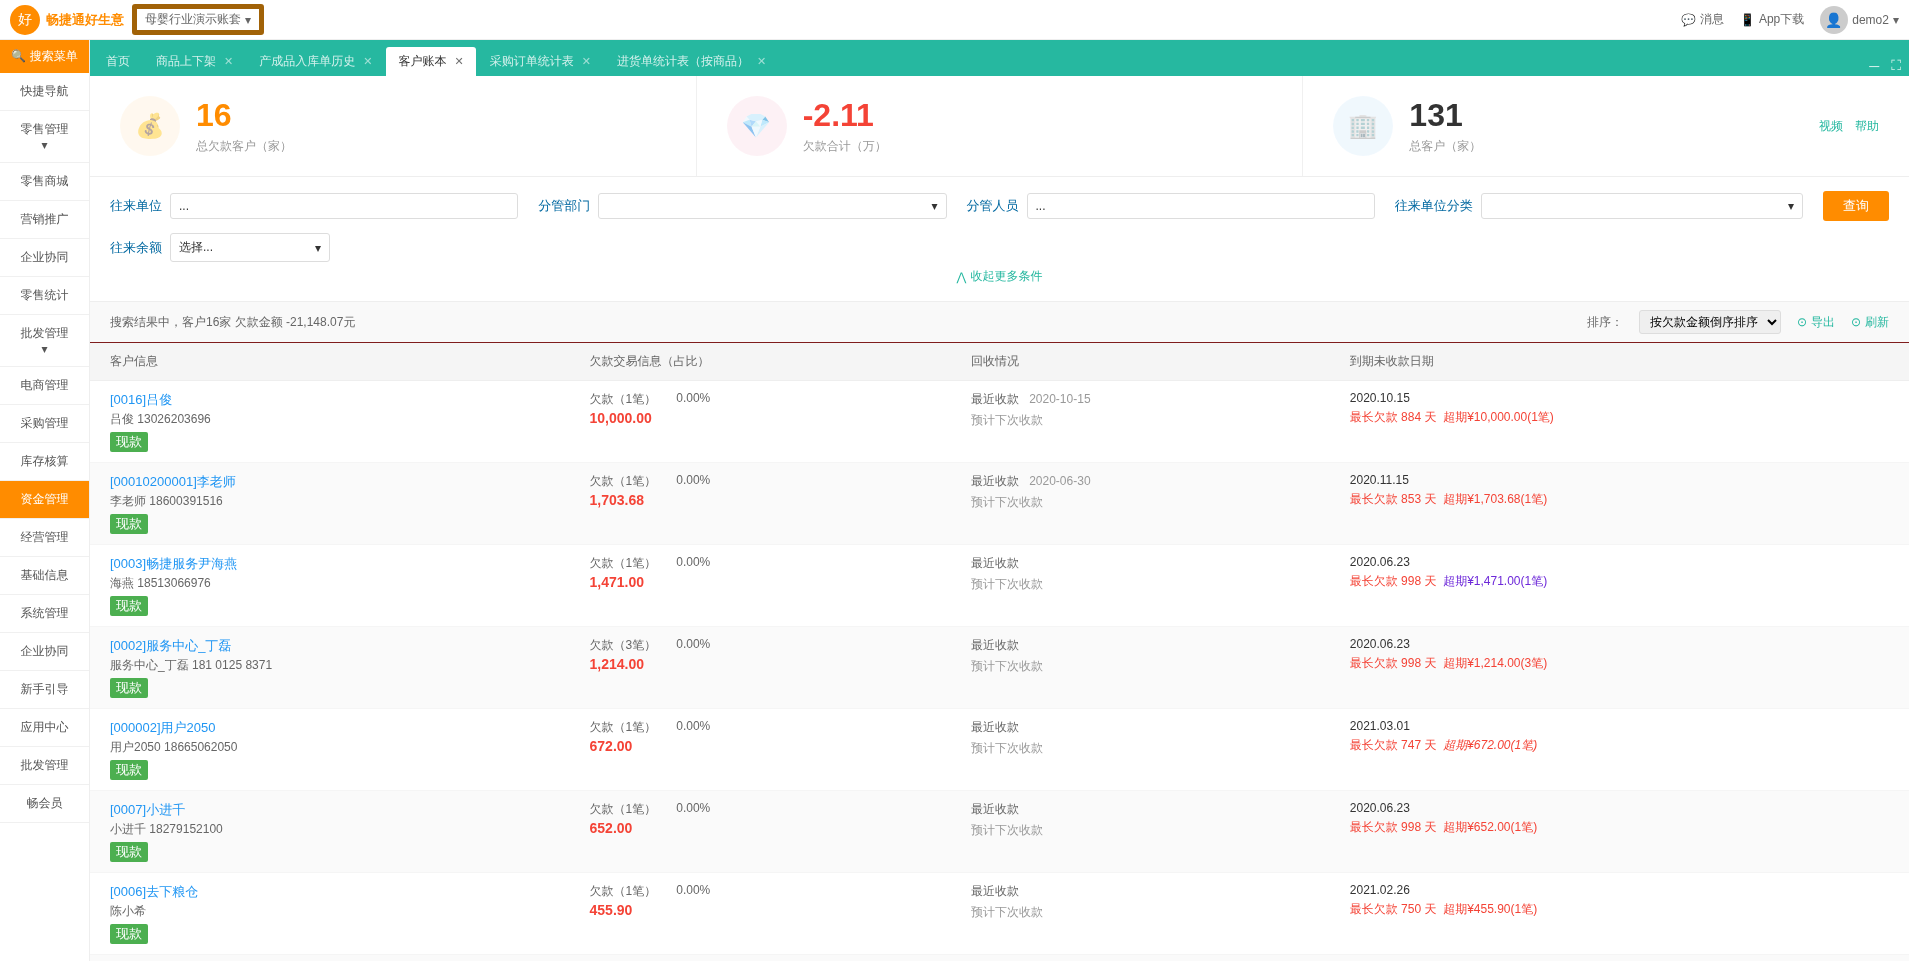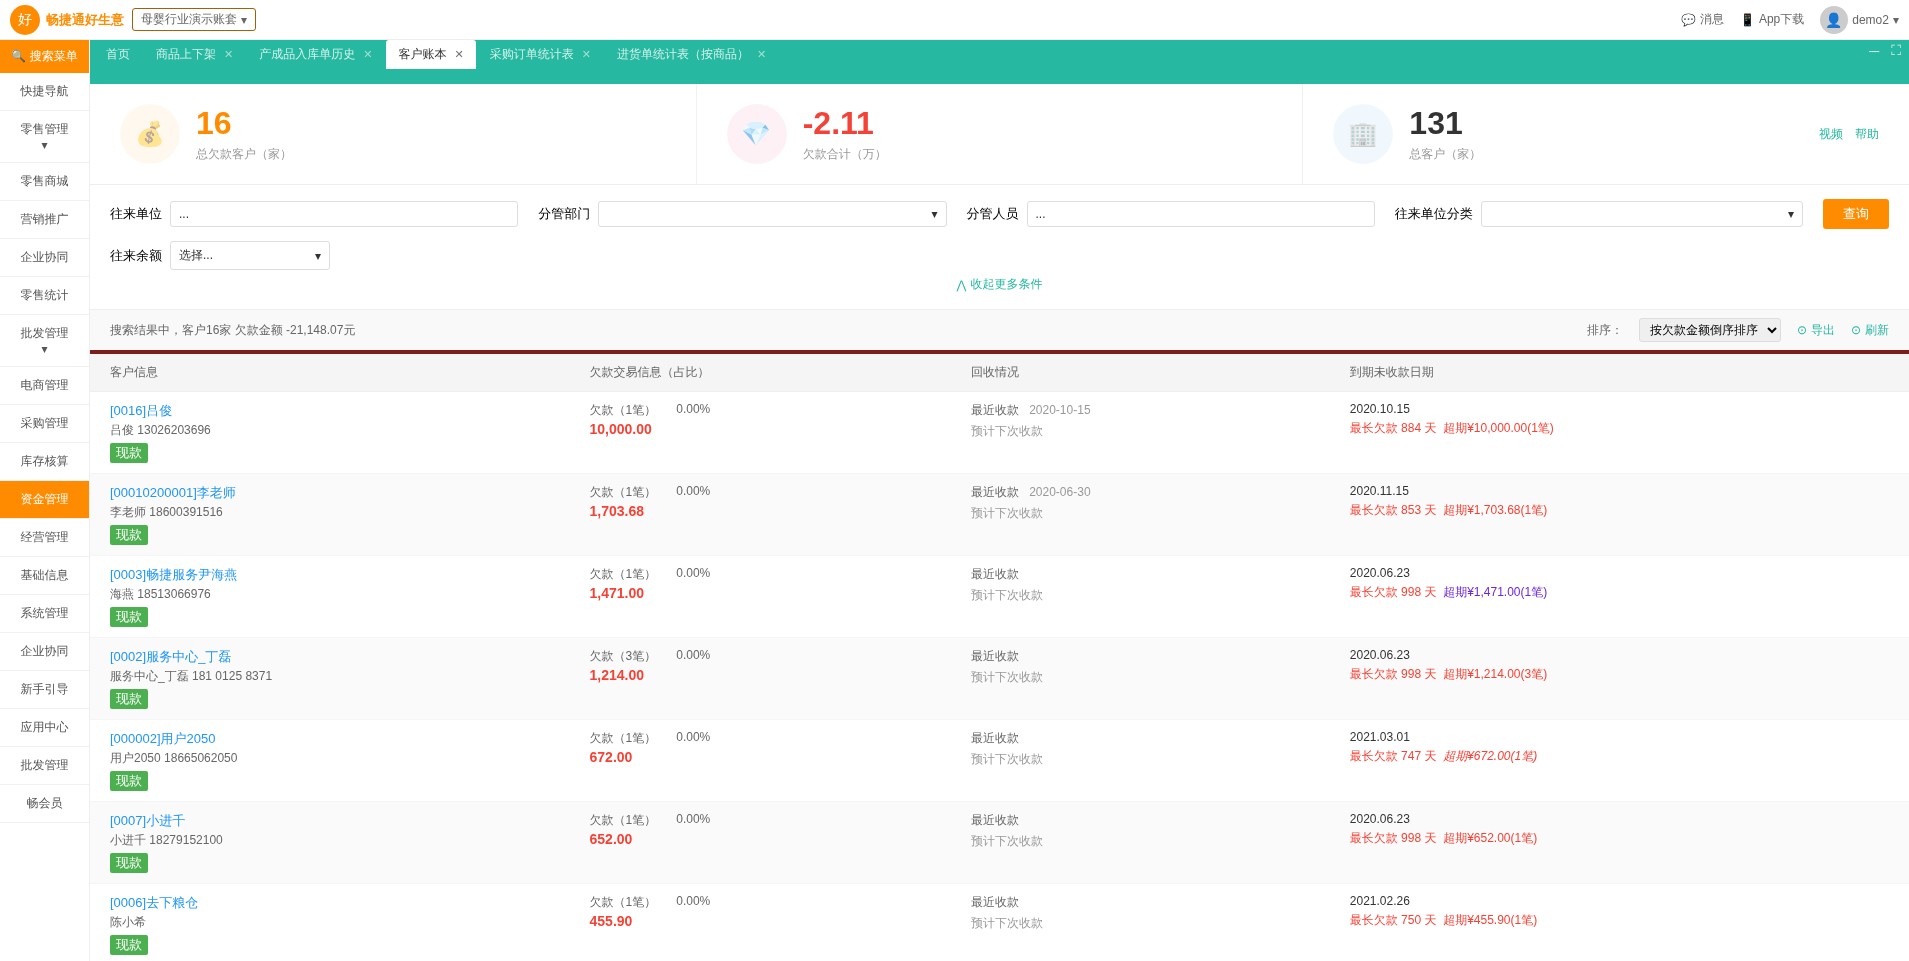--- a/index.html
+++ b/index.html
@@ -5,39 +5,39 @@
     * { box-sizing: border-box; margin: 0; padding: 0; }
     body { font-family: 'Microsoft YaHei', Arial, sans-serif; font-size: 13px; background: #f5f5f5; color: #333; overflow: hidden; height: 961px; }
 
     
     .app-container { display: flex; flex-direction: column; height: 961px; }
     .top-bar { height: 40px; background: #fff; border-bottom: 1px solid #eee; display: flex; align-items: center; padding: 0 10px; justify-content: space-between; }
     .top-bar-left { display: flex; align-items: center; gap: 8px; }
     .logo-area { display: flex; align-items: center; gap: 6px; }
     .logo-icon { width: 30px; height: 30px; background: #ff8c00; border-radius: 50%; display: flex; align-items: center; justify-content: center; color: white; font-size: 14px; }
     .logo-text { color: #ff8c00; font-size: 13px; font-weight: bold; }
-    .store-selector { display: flex; align-items: center; gap: 4px; color: #666; font-size: 12px; cursor: pointer; border: 1px solid #a16207; padding: 2px 8px; border-radius: 3px; }
+    .store-selector { display: flex; align-items: center; gap: 4px; color: #666; font-size: 12px; cursor: pointer; border: 5px solid #a16207; padding: 2px 8px; border-radius: 3px; }
     .top-bar-right { display: flex; align-items: center; gap: 16px; }
     .top-icon-btn { display: flex; align-items: center; gap: 4px; color: #666; font-size: 12px; cursor: pointer; }
     .avatar { width: 28px; height: 28px; border-radius: 50%; background: #ccc; display: flex; align-items: center; justify-content: center; overflow: hidden; }
 
     
     .main-layout { display: flex; flex: 1; overflow: hidden; }
 
     
     .sidebar { width: 90px; background: #fff; border-right: 1px solid #eee; display: flex; flex-direction: column; overflow-y: auto; }
     .sidebar-search { padding: 8px 6px; background: #ff8c00; color: white; text-align: center; font-size: 12px; cursor: pointer; }
     .sidebar-nav-item { padding: 10px 4px; text-align: center; font-size: 12px; color: #555; cursor: pointer; border-bottom: 1px solid #f0f0f0; }
     .sidebar-nav-item.active { background: #ff8c00; color: white; }
 
     
     .content-area { flex: 1; display: flex; flex-direction: column; overflow: hidden; }
 
     
-    .tab-bar { height: 44px; background: #26b8a0; display: flex; align-items: flex-start; padding: 0 4px; gap: 2px; overflow-x: auto; }
+    .tab-bar { height: 36px; background: #26b8a0; display: flex; align-items: flex-end; padding: 0 4px; gap: 2px; overflow-x: auto; }
     .tab-item { display: flex; align-items: center; gap: 4px; padding: 6px 12px; border-radius: 3px 3px 0 0; font-size: 12px; color: rgba(255,255,255,0.8); cursor: pointer; white-space: nowrap; }
     .tab-item.active { background: #fff; color: #333; border-radius: 3px 3px 0 0; }
     .tab-item .close-btn { margin-left: 4px; opacity: 0.7; font-size: 11px; }
     .tab-item.no-close { padding-right: 12px; }
     .tab-bar-actions { margin-left: auto; display: flex; align-items: center; gap: 4px; }
     .tab-bar-btn { color: rgba(255,255,255,0.8); cursor: pointer; font-size: 14px; padding: 2px 4px; }
 
     
     .page-content { flex: 1; overflow-y: auto; background: #fff; }
 
@@ -54,29 +54,29 @@
     .stat-number.orange { color: #ff8c00; }
     .stat-number.red { color: #f44336; }
     .stat-number.dark { color: #333; font-weight: 900; }
     .stat-label { font-size: 12px; color: #999; margin-top: 4px; }
     .stat-card-right { margin-left: auto; display: flex; gap: 12px; font-size: 12px; color: #999; cursor: pointer; }
 
     
     .filter-area { padding: 14px 20px 10px; background: #fff; border-bottom: 1px solid #eee; }
     .filter-row { display: flex; align-items: center; gap: 20px; margin-bottom: 12px; }
     .filter-group { display: flex; align-items: center; gap: 8px; flex: 1; }
-    .filter-label { font-size: 13px; color: #000000; white-space: nowrap; }
+    .filter-label { font-size: 13px; color: #0369a1; white-space: nowrap; }
     .filter-input { flex: 1; border: 1px solid #ddd; border-radius: 3px; padding: 5px 8px; font-size: 12px; display: flex; align-items: center; justify-content: space-between; cursor: pointer; background: #fff; min-width: 0; }
     .filter-select { flex: 1; border: 1px solid #ddd; border-radius: 3px; padding: 5px 8px; font-size: 12px; display: flex; align-items: center; justify-content: space-between; cursor: pointer; background: #fff; }
     .btn-query { background: #ff8c00; color: white; border: none; padding: 6px 20px; border-radius: 3px; font-size: 13px; cursor: pointer; }
     .filter-row2 { display: flex; align-items: center; gap: 20px; }
     .collapse-btn { display: flex; align-items: center; justify-content: center; gap: 4px; color: #26b8a0; font-size: 12px; cursor: pointer; width: 100%; padding: 6px 0; text-align: center; }
 
     
-    .results-bar { display: flex; align-items: center; justify-content: space-between; padding: 8px 20px; background: #f9f9f9; border-bottom: 4px solid #7f1d1d; font-size: 12px; color: #666; }
+    .results-bar { display: flex; align-items: center; justify-content: space-between; padding: 8px 20px; background: #f9f9f9; border-bottom: 1px solid #7f1d1d; font-size: 12px; color: #666; }
     .results-actions { display: flex; align-items: center; gap: 16px; }
     .sort-select { border: 1px solid #ddd; padding: 3px 6px; font-size: 12px; border-radius: 3px; }
     .action-btn { display: flex; align-items: center; gap: 4px; color: #26b8a0; cursor: pointer; font-size: 12px; }
 
     
     .data-table { width: 100%; border-collapse: collapse; }
     .data-table th { background: #f5f5f5; padding: 10px 20px; text-align: left; font-size: 12px; color: #666; font-weight: normal; border-bottom: 1px solid #eee; }
     .data-table td { padding: 10px 20px; border-bottom: 1px solid #f5f5f5; vertical-align: top; }
     .customer-name { color: #2196f3; font-size: 13px; cursor: pointer; }
     .customer-phone { color: #666; font-size: 12px; margin-top: 2px; }

